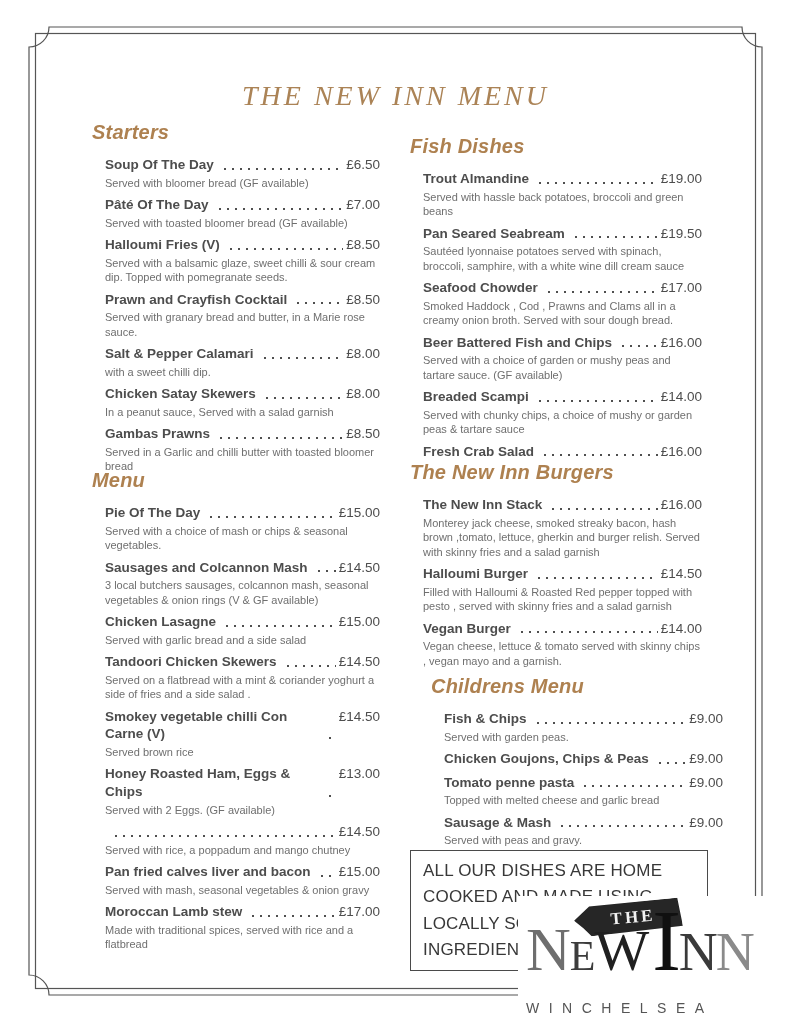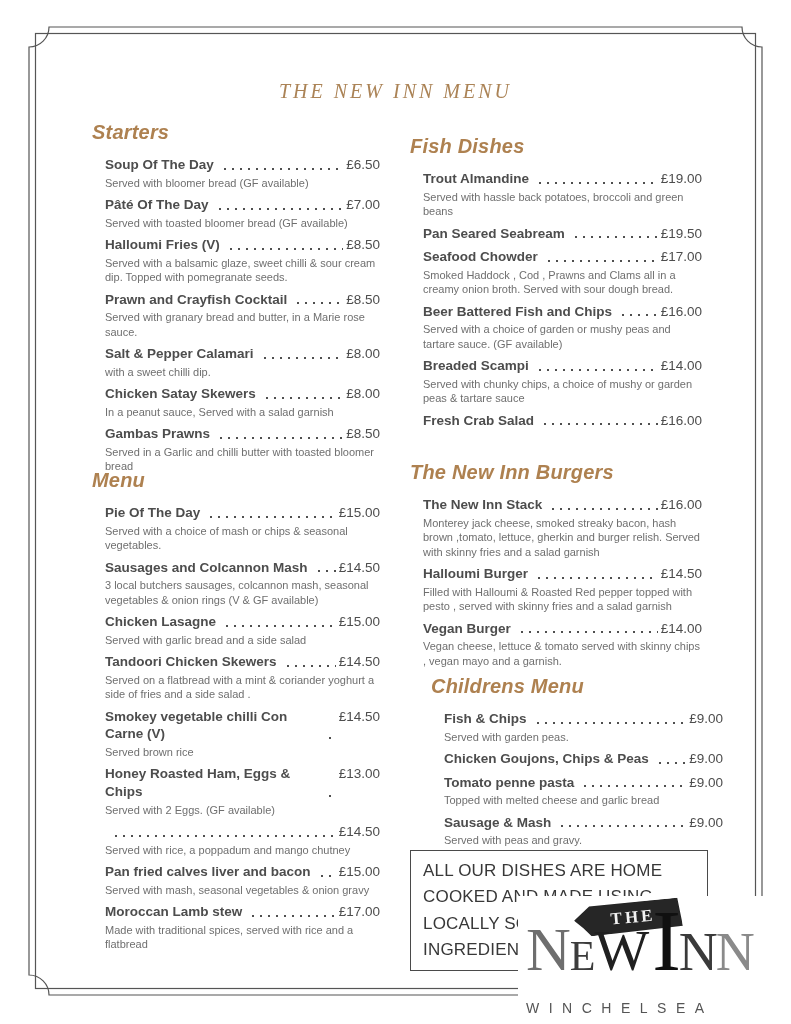--- a/index.html
+++ b/index.html
@@ -1,21 +1,21 @@
 <!DOCTYPE html>
 <html><head>
 <meta charset="utf-8">
 <style>
   html,body{margin:0;padding:0;background:#ffffff;}
   .page{position:relative;width:791px;height:1024px;background:#fff;overflow:hidden;
         font-family:"Liberation Sans",sans-serif;}
   .frame{position:absolute;left:0;top:0;z-index:0;}
   .title{position:absolute;left:0;top:80px;width:791px;margin:0;text-align:center;
          font-family:"Liberation Serif",serif;font-style:italic;font-weight:400;
-         font-size:20px;letter-spacing:3px;color:#ab8356;z-index:1;}
+         font-size:28px;letter-spacing:3px;color:#ab8356;z-index:1;}
   .sec{position:absolute;z-index:1;}
   .sec h2{margin:0 0 12px 0;font-style:italic;font-weight:700;font-size:20px;
           line-height:1.2;color:#ae8150;letter-spacing:0.2px;}
   .items{padding-left:13px;}
   .item{margin-bottom:6px;}
   .row{display:flex;align-items:baseline;line-height:1.3;}
   .nm{flex:0 1 auto;font-weight:700;font-size:13.5px;color:#4d4d4d;}
   .dots{flex:1 1 10px;min-width:10px;height:4px;align-self:flex-end;
         margin:0 3px 3px 7px;
         background-image:radial-gradient(circle,#4f4f4f 1.1px,rgba(0,0,0,0) 1.5px);
@@ -208,20 +208,21 @@
           <span class="pr">£19.00</span>
         </div>
         <div class="desc">Served with hassle back potatoes, broccoli and green beans</div>
       </div>
       <div class="item">
         <div class="row">
           <span class="nm">Pan Seared Seabream</span>
           <span class="dots"></span>
           <span class="pr">£19.50</span>
         </div>
+        <div class="desc">Sautéed lyonnaise potatoes served with spinach, broccoli, samphire, with a white wine dill cream sauce</div>
       </div>
       <div class="item">
         <div class="row">
           <span class="nm">Seafood Chowder</span>
           <span class="dots"></span>
           <span class="pr">£17.00</span>
         </div>
         <div class="desc">Smoked Haddock , Cod , Prawns and Clams all in a creamy onion broth. Served with sour dough bread.</div>
       </div>
       <div class="item">

